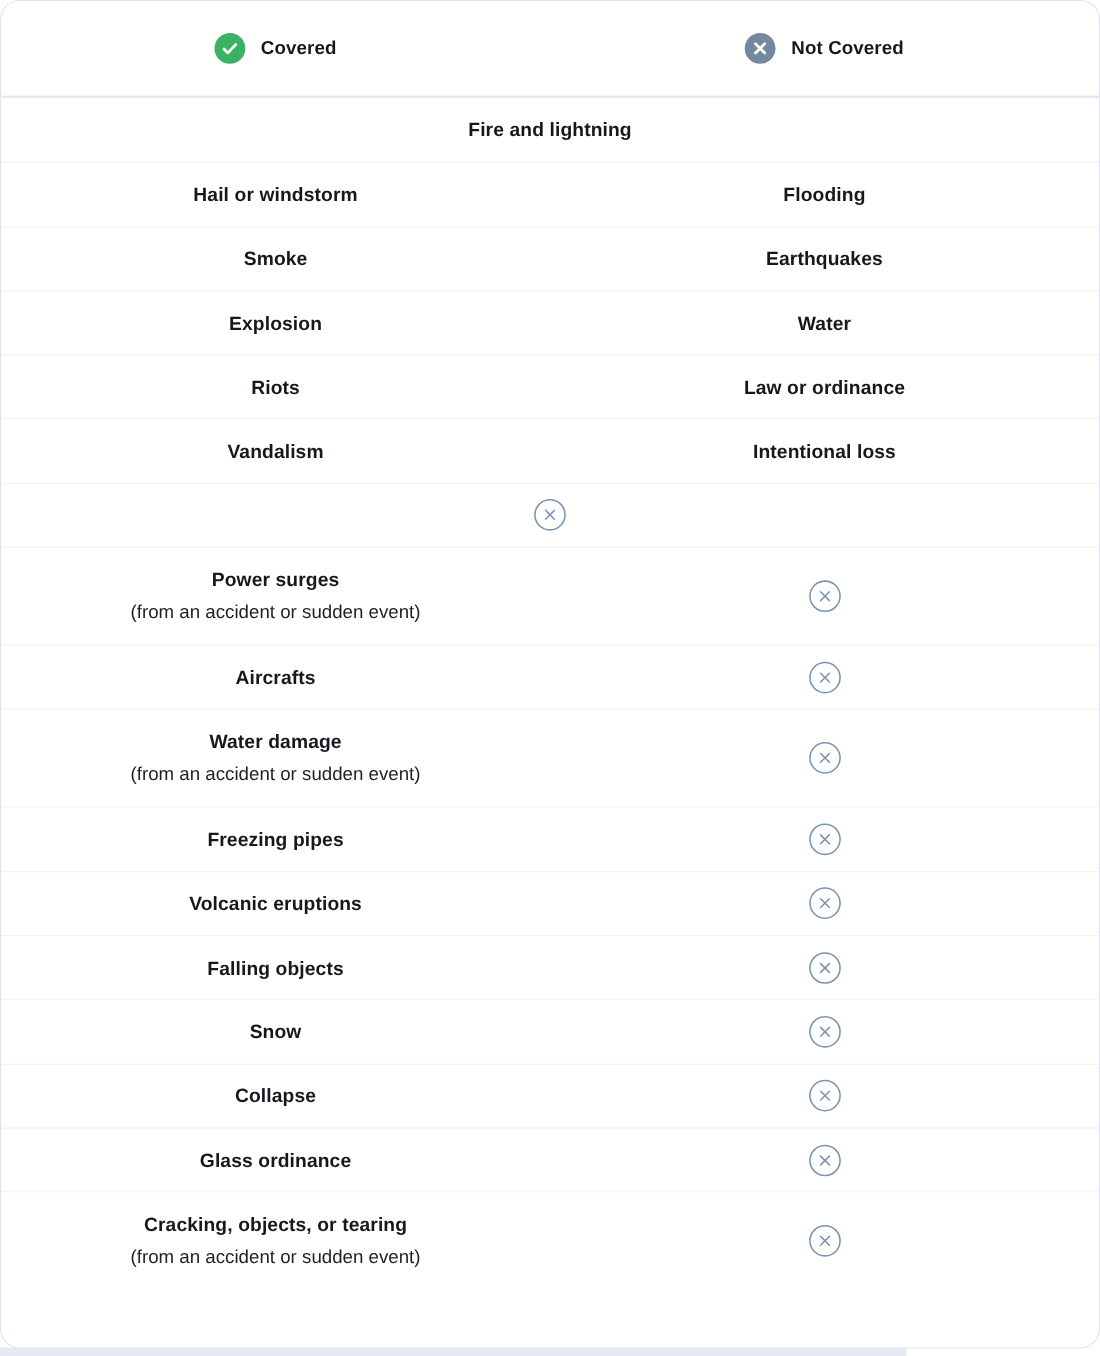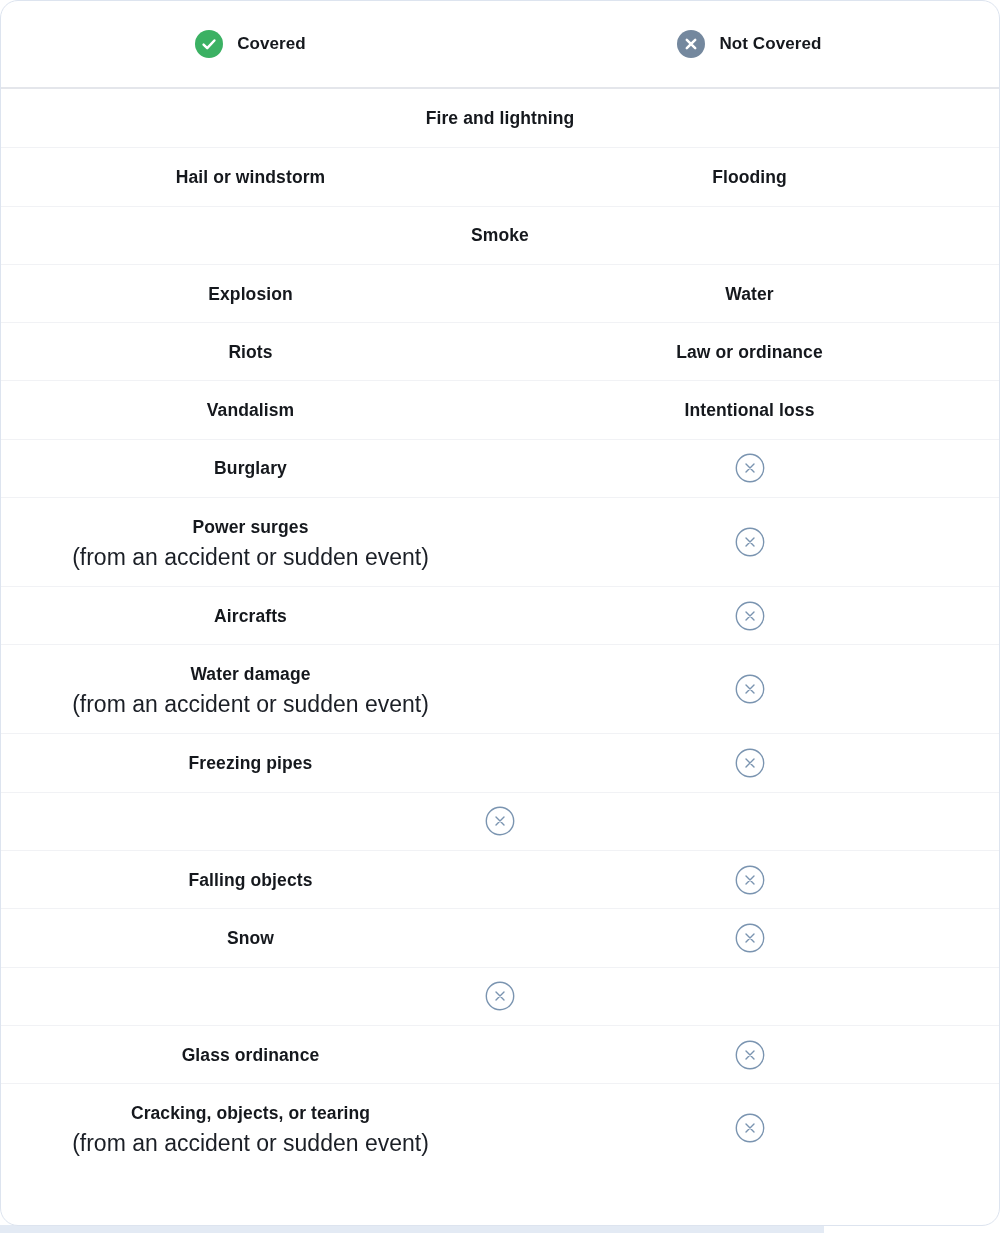--- a/index.html
+++ b/index.html
@@ -64,21 +64,21 @@
   .row.tall{height:89px;justify-content:space-between;}
   .cell{
     flex:1 1 50%;
     display:flex;flex-direction:column;
     align-items:center;justify-content:center;
   }
   .title{
     font-size:17.5px;font-weight:700;line-height:30px;letter-spacing:.1px;
   }
   .sub{
-    font-size:23px;font-weight:400;line-height:30px;color:#1b1f26;
+    font-size:17px;font-weight:400;line-height:30px;color:#1b1f26;
   }
   .xo{width:30px;height:30px;display:flex;align-items:center;justify-content:center;}
 </style>
 </head>
 <body>
 
 <div class="page">
   <div class="card">
 
     <div class="header">
@@ -111,20 +111,23 @@
             <div class="title">Hail or windstorm</div>
           </div>
           <div class="cell">
             <div class="title">Flooding</div>
           </div>
         </div>
         <div class="row">
           <div class="cell">
             <div class="title">Smoke</div>
           </div>
+          <div class="cell">
+            <div class="title">Earthquakes</div>
+          </div>
         </div>
         <div class="row">
           <div class="cell">
             <div class="title">Explosion</div>
           </div>
           <div class="cell">
             <div class="title">Water</div>
           </div>
         </div>
         <div class="row">
@@ -137,23 +140,20 @@
         </div>
         <div class="row">
           <div class="cell">
             <div class="title">Vandalism</div>
           </div>
           <div class="cell">
             <div class="title">Intentional loss</div>
           </div>
         </div>
         <div class="row">
-          <div class="cell">
-            <div class="title">Burglary</div>
-          </div>
           <div class="cell">
             <span class="xo">
               <svg width="30" height="30" viewBox="0 0 30 30" aria-hidden="true">
                 <circle cx="15" cy="15" r="13.7" fill="none" stroke="#7a94b0" stroke-width="1.4"></circle>
                 <path d="M11 11l8 8M19 11l-8 8" fill="none" stroke="#7a94b0" stroke-width="1.4" stroke-linecap="round"></path>
               </svg>
             </span>
           </div>
         </div>
         <div class="row tall">
@@ -205,20 +205,23 @@
             <span class="xo">
               <svg width="30" height="30" viewBox="0 0 30 30" aria-hidden="true">
                 <circle cx="15" cy="15" r="13.7" fill="none" stroke="#7a94b0" stroke-width="1.4"></circle>
                 <path d="M11 11l8 8M19 11l-8 8" fill="none" stroke="#7a94b0" stroke-width="1.4" stroke-linecap="round"></path>
               </svg>
             </span>
           </div>
         </div>
         <div class="row">
           <div class="cell">
+            <div class="title">Volcanic eruptions</div>
+          </div>
+          <div class="cell">
             <span class="xo">
               <svg width="30" height="30" viewBox="0 0 30 30" aria-hidden="true">
                 <circle cx="15" cy="15" r="13.7" fill="none" stroke="#7a94b0" stroke-width="1.4"></circle>
                 <path d="M11 11l8 8M19 11l-8 8" fill="none" stroke="#7a94b0" stroke-width="1.4" stroke-linecap="round"></path>
               </svg>
             </span>
           </div>
         </div>
         <div class="row">
           <div class="cell">
@@ -240,20 +243,23 @@
           <div class="cell">
             <span class="xo">
               <svg width="30" height="30" viewBox="0 0 30 30" aria-hidden="true">
                 <circle cx="15" cy="15" r="13.7" fill="none" stroke="#7a94b0" stroke-width="1.4"></circle>
                 <path d="M11 11l8 8M19 11l-8 8" fill="none" stroke="#7a94b0" stroke-width="1.4" stroke-linecap="round"></path>
               </svg>
             </span>
           </div>
         </div>
         <div class="row">
+          <div class="cell">
+            <div class="title">Collapse</div>
+          </div>
           <div class="cell">
             <span class="xo">
               <svg width="30" height="30" viewBox="0 0 30 30" aria-hidden="true">
                 <circle cx="15" cy="15" r="13.7" fill="none" stroke="#7a94b0" stroke-width="1.4"></circle>
                 <path d="M11 11l8 8M19 11l-8 8" fill="none" stroke="#7a94b0" stroke-width="1.4" stroke-linecap="round"></path>
               </svg>
             </span>
           </div>
         </div>
         <div class="row">

